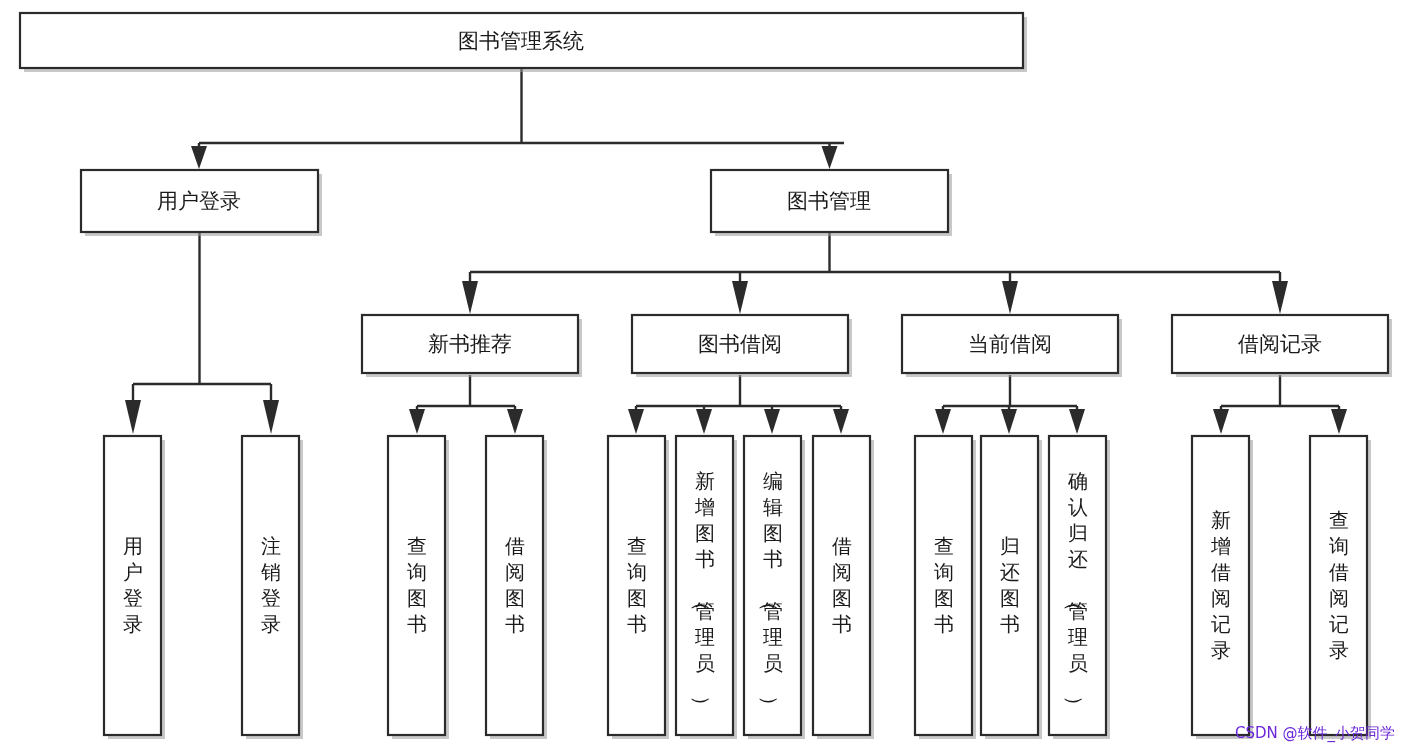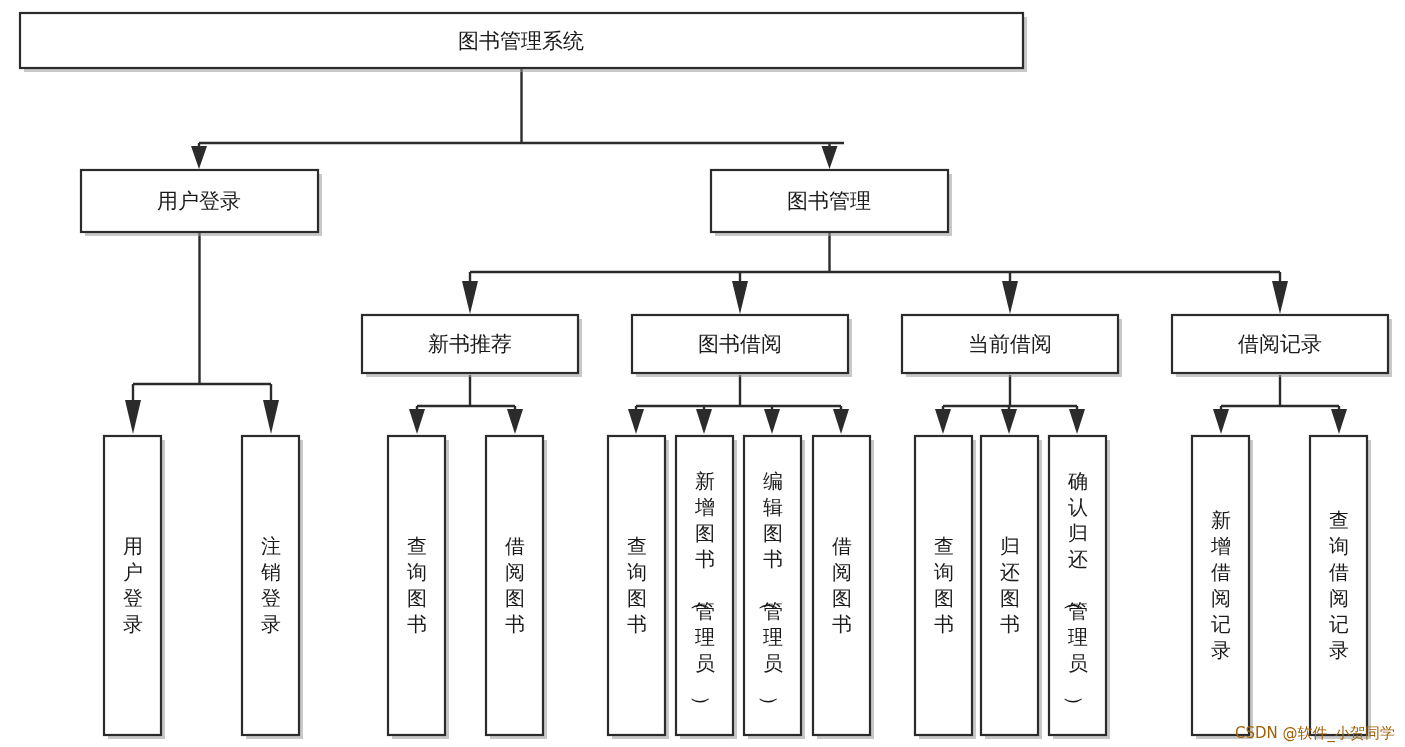--- a/index.html
+++ b/index.html
@@ -55,21 +55,21 @@
   }
   .label-v {
     font-size: 20px;
   }
   .watermark {
     position: absolute;
     right: 10px;
     bottom: 4px;
     font-family: "DejaVu Sans", "Liberation Sans", sans-serif;
     font-size: 15px;
-    color: #a16207;
+    color: #6d28d9;
     white-space: nowrap;
     pointer-events: none;
     user-select: none;
   }
 </style>
 </head>
 <body>
 
 <div id="diagram-root">
 

